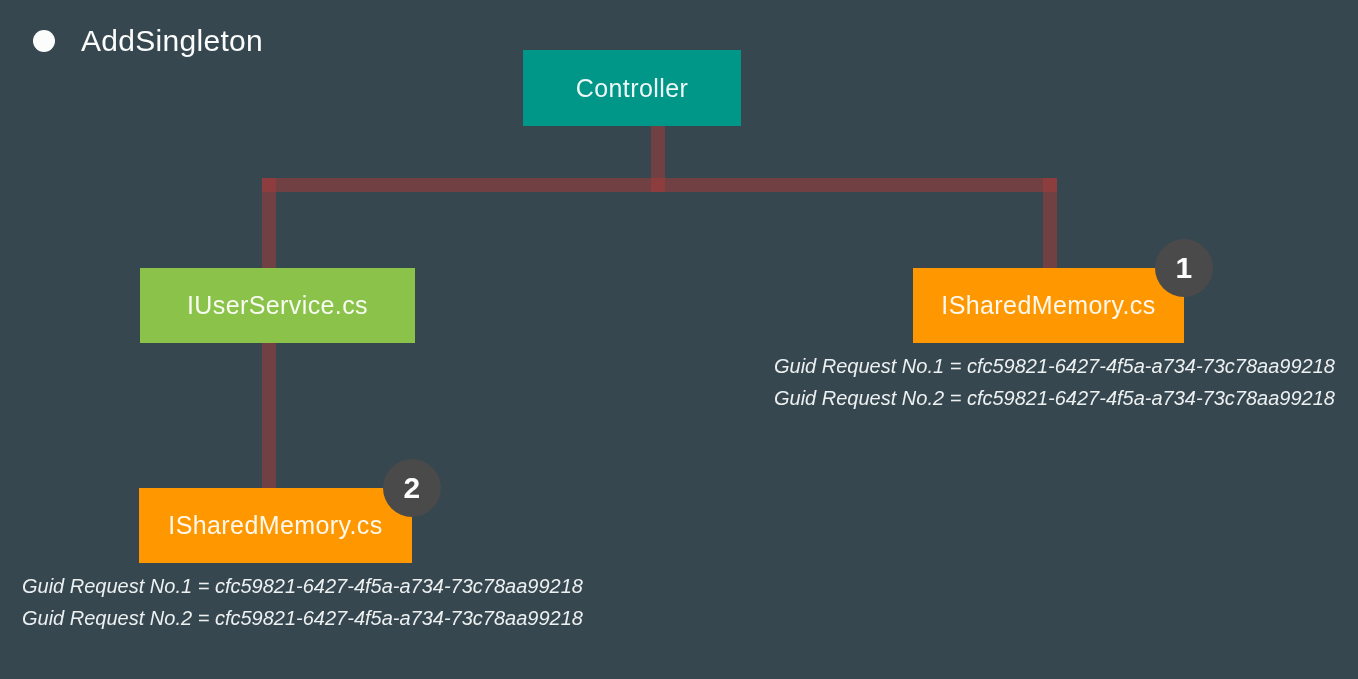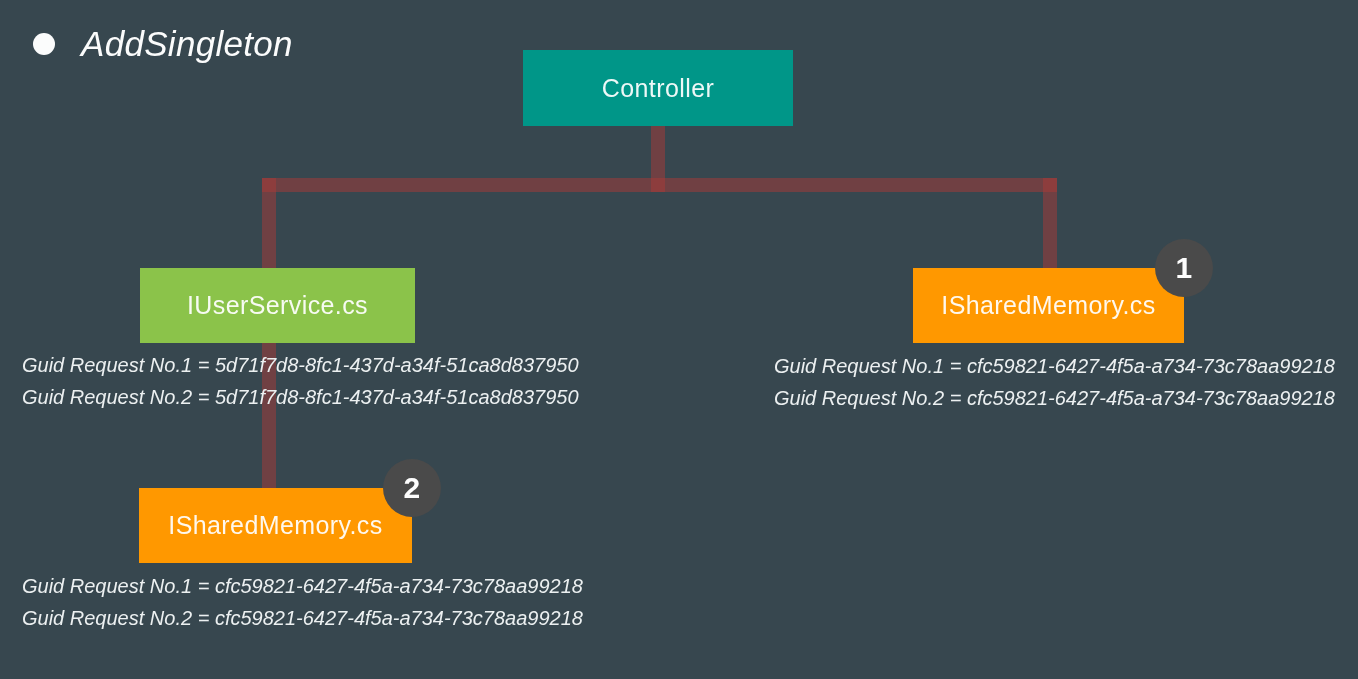--- a/index.html
+++ b/index.html
@@ -23,22 +23,21 @@
     color: #fbfcfc;
   }
   .bullet {
     width: 22px;
     height: 22px;
     border-radius: 50%;
     background: #fbfcfc;
     flex: 0 0 auto;
   }
   .title-text {
-    font-size: 35px;
-    font-style: italic;
+    font-size: 30px;
     letter-spacing: 0.3px;
   }
 
   
   .line {
     position: absolute;
     background: rgba(169, 57, 56, 0.5);
   }
   .line-controller-stub { left: 651px; top: 126px; width: 14px; height: 66px; }
   .line-horizontal      { left: 262px; top: 178px; width: 795px; height: 14px; }
@@ -49,21 +48,21 @@
   .node {
     position: absolute;
     display: flex;
     align-items: center;
     justify-content: center;
     color: rgba(255, 255, 255, 0.93);
     font-size: 25px;
     font-weight: 400;
     letter-spacing: 0.4px;
   }
-  .node-controller      { left: 523px; top: 50px;  width: 270px; height: 76px; background: #009688; }
+  .node-controller      { left: 523px; top: 50px;  width: 218px; height: 76px; background: #009688; }
   .node-user-service    { left: 140px; top: 268px; width: 275px; height: 75px; background: #8BC34A; }
   .node-shared-memory-1 { left: 913px; top: 268px; width: 271px; height: 75px; background: #FF9800; }
   .node-shared-memory-2 { left: 139px; top: 488px; width: 273px; height: 75px; background: #FF9800; }
 
   
   .badge {
     position: absolute;
     top: -29px;
     right: -29px;
     width: 58px;
@@ -117,24 +116,20 @@
   <div class="node node-shared-memory-1">
     <span>ISharedMemory.cs</span>
     <span class="badge">1</span>
   </div>
 
   <div class="node node-shared-memory-2">
     <span>ISharedMemory.cs</span>
     <span class="badge">2</span>
   </div>
 
-  <div class="guid-block guid-left">
-    <div>Guid Request No.1 = 5d71f7d8-8fc1-437d-a34f-51ca8d837950</div>
-    <div>Guid Request No.2 = 5d71f7d8-8fc1-437d-a34f-51ca8d837950</div>
-  </div>
 
   <div class="guid-block guid-right">
     <div>Guid Request No.1 = cfc59821-6427-4f5a-a734-73c78aa99218</div>
     <div>Guid Request No.2 = cfc59821-6427-4f5a-a734-73c78aa99218</div>
   </div>
 
   <div class="guid-block guid-bottom">
     <div>Guid Request No.1 = cfc59821-6427-4f5a-a734-73c78aa99218</div>
     <div>Guid Request No.2 = cfc59821-6427-4f5a-a734-73c78aa99218</div>
   </div>

